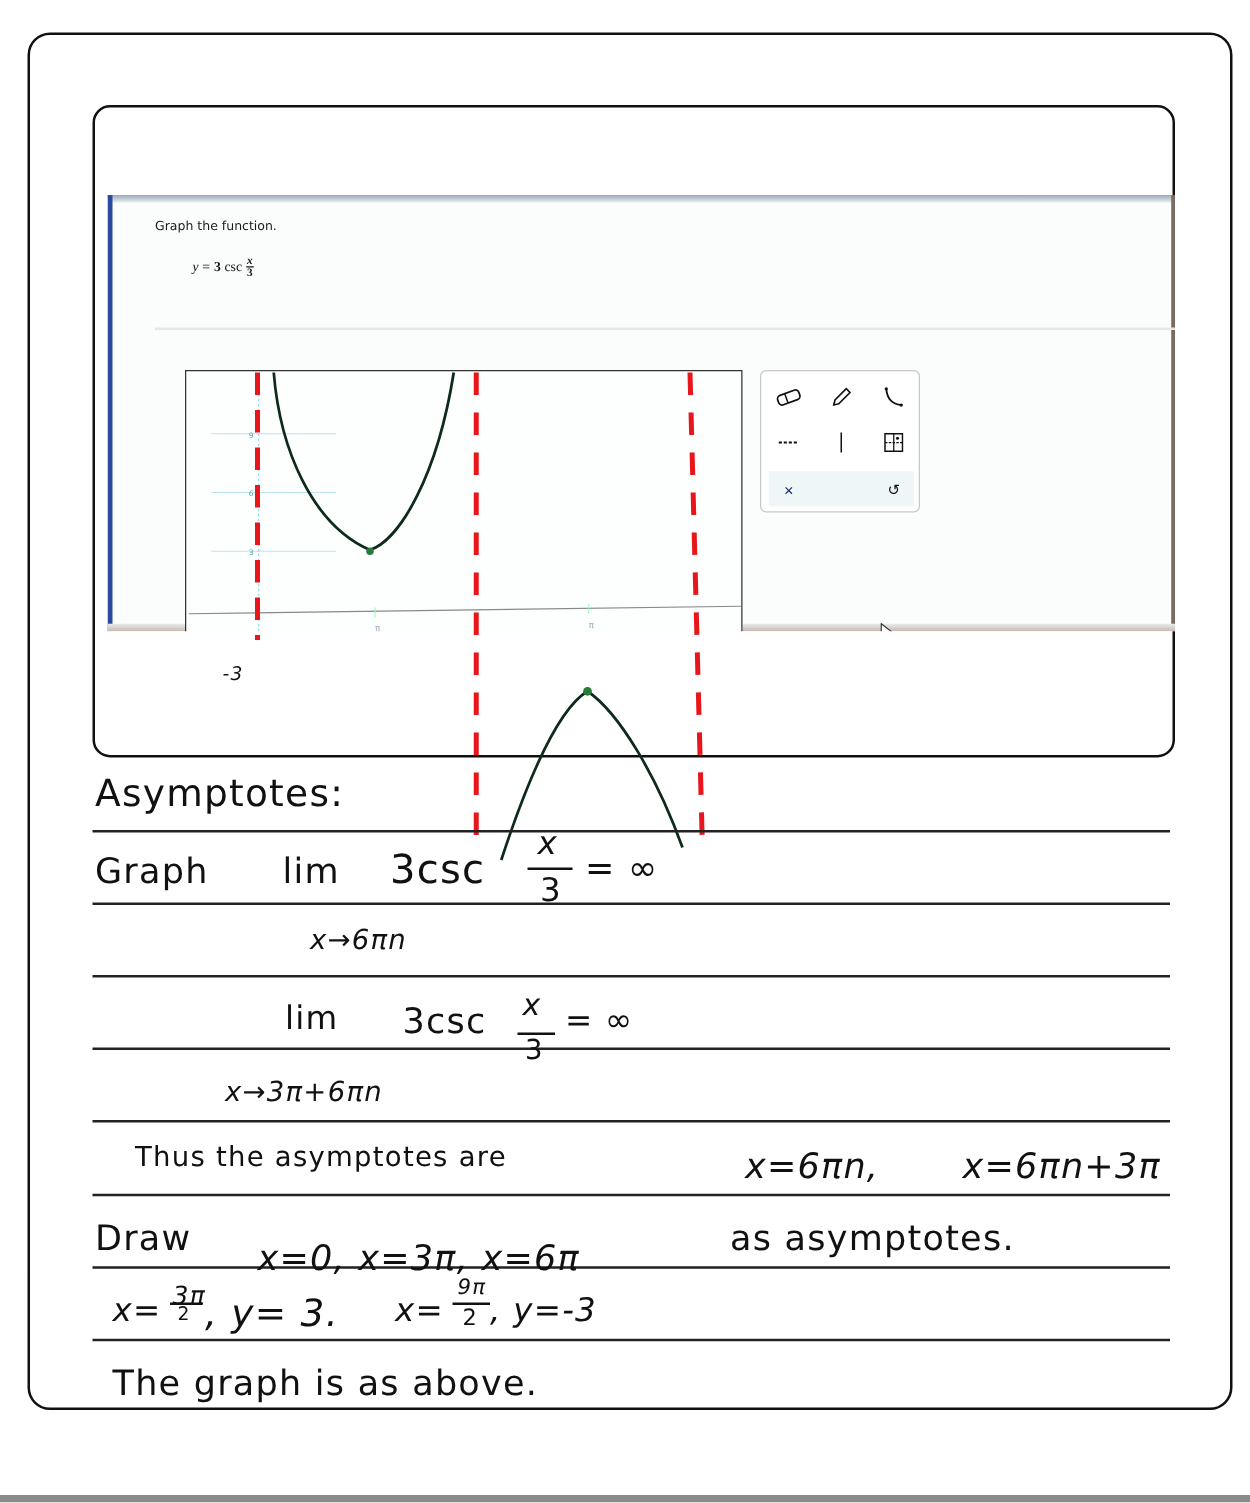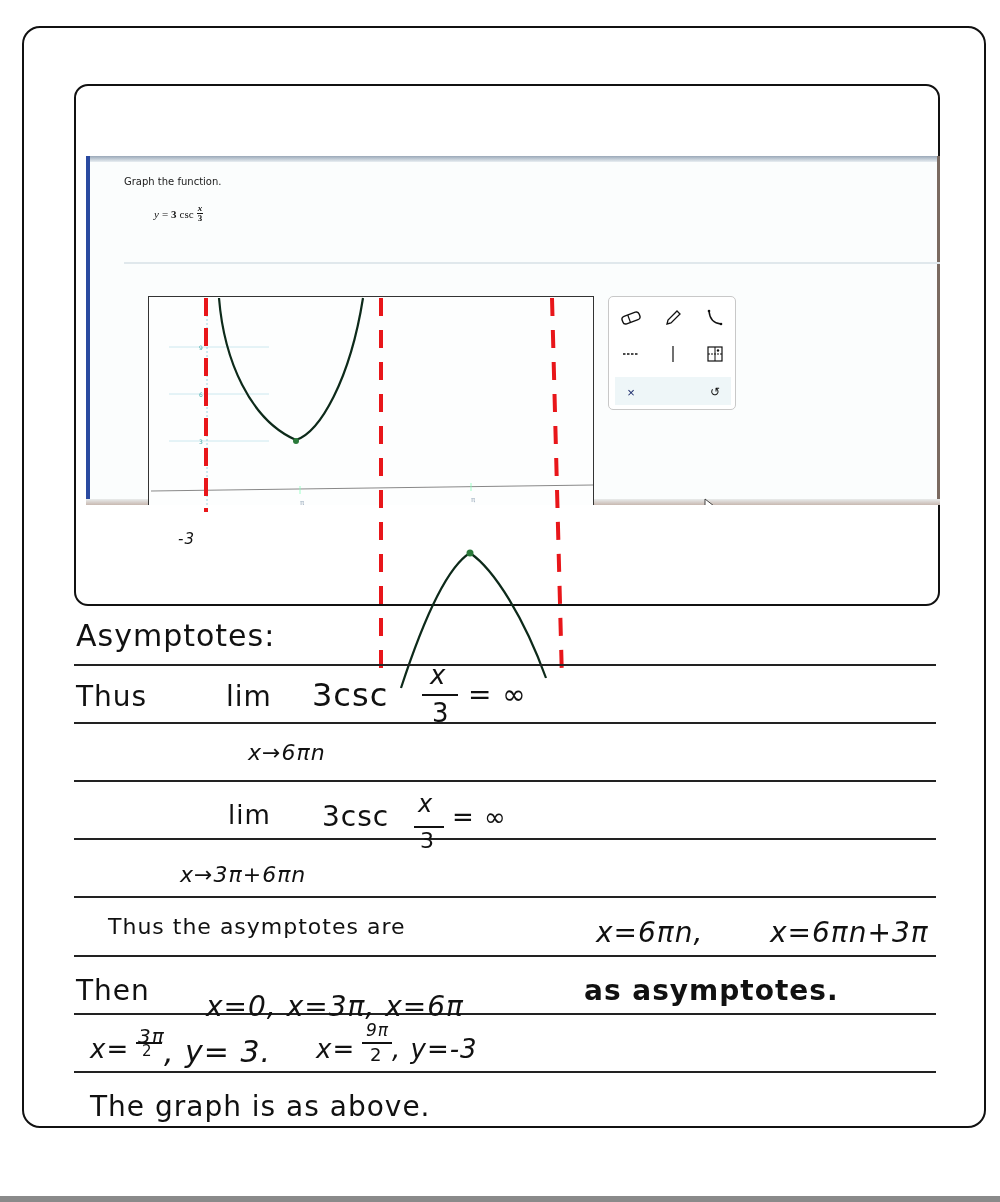--- a/index.html
+++ b/index.html
@@ -145,44 +145,44 @@
 <div class="rule" style="top:722px;"></div>
 <div class="rule" style="top:780px;"></div>
 <div class="rule" style="top:838px;"></div>
 <div class="rule" style="top:896px;"></div>
 <div class="rule" style="top:955px;"></div>
 <div class="rule" style="top:1013px;"></div>
 <div class="rule" style="top:1071px;"></div>
 
 <div class="hand" style="left:76px;top:618px;font-size:30px;font-style:normal;">Asymptotes:</div>
 
-<div class="hand" style="left:76px;top:680px;font-size:28px;font-style:normal;">Thus</div>
+<div class="hand" style="left:76px;top:680px;font-size:28px;font-style:normal;">Graph</div>
 <div class="hand" style="left:226px;top:680px;font-size:28px;font-style:normal;">lim</div>
 <div class="hand" style="left:312px;top:676px;font-size:32px;font-style:normal;">3csc</div>
 <div class="hand" style="left:430px;top:660px;font-size:26px;">x</div>
 <div style="position:absolute;left:422px;top:694px;width:36px;height:2px;background:#111;"></div>
 <div class="hand" style="left:432px;top:698px;font-size:26px;font-style:normal;">3</div>
 <div class="hand" style="left:468px;top:678px;font-size:28px;font-style:normal;">= ∞</div>
 <div class="hand" style="left:200px;top:740px;font-size:22px;margin-left:48px;">x→6πn</div>
 
 <div class="hand" style="left:228px;top:800px;font-size:26px;font-style:normal;">lim</div>
 <div class="hand" style="left:322px;top:800px;font-size:28px;font-style:normal;">3csc</div>
 <div class="hand" style="left:418px;top:790px;font-size:24px;">x</div>
 <div style="position:absolute;left:414px;top:826px;width:30px;height:2px;background:#111;"></div>
 <div class="hand" style="left:420px;top:828px;font-size:22px;font-style:normal;">3</div>
 <div class="hand" style="left:452px;top:802px;font-size:26px;font-style:normal;">= ∞</div>
 <div class="hand" style="left:180px;top:862px;font-size:22px;">x→3π+6πn</div>
 
 <div class="hand" style="left:76px;top:914px;font-size:22px;font-style:normal;margin-left:32px;">Thus the asymptotes are</div>
 <div class="hand" style="left:596px;top:916px;font-size:28px;">x=6πn,</div>
 <div class="hand" style="left:770px;top:916px;font-size:28px;">x=6πn+3π</div>
 
-<div class="hand" style="left:76px;top:974px;font-size:28px;font-style:normal;">Then</div>
+<div class="hand" style="left:76px;top:974px;font-size:28px;font-style:normal;">Draw</div>
 <div class="hand" style="left:206px;top:974px;font-size:28px;margin-top:16px;">x=0, x=3π, x=6π</div>
-<div class="hand" style="left:584px;top:974px;font-size:28px;font-style:normal;font-weight:bold;">as asymptotes.</div>
+<div class="hand" style="left:584px;top:974px;font-size:28px;font-style:normal;">as asymptotes.</div>
 
 <div class="hand" style="left:90px;top:1034px;font-size:26px;">x=</div>
 <div class="hand" style="left:138px;top:1024px;font-size:20px;">3π</div>
 <div style="position:absolute;left:136px;top:1042px;width:26px;height:2px;background:#111;"></div>
 <div class="hand" style="left:142px;top:1042px;font-size:15px;font-style:normal;">2</div>
 <div class="hand" style="left:164px;top:1034px;font-size:30px;">, y= 3.</div>
 <div class="hand" style="left:316px;top:1034px;font-size:26px;">x=</div>
 <div class="hand" style="left:366px;top:1020px;font-size:17px;">9π</div>
 <div style="position:absolute;left:362px;top:1042px;width:30px;height:2px;background:#111;"></div>
 <div class="hand" style="left:370px;top:1044px;font-size:18px;font-style:normal;">2</div>

